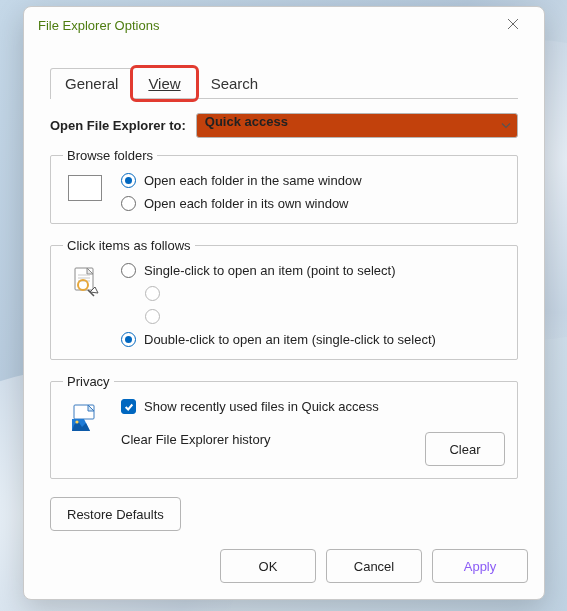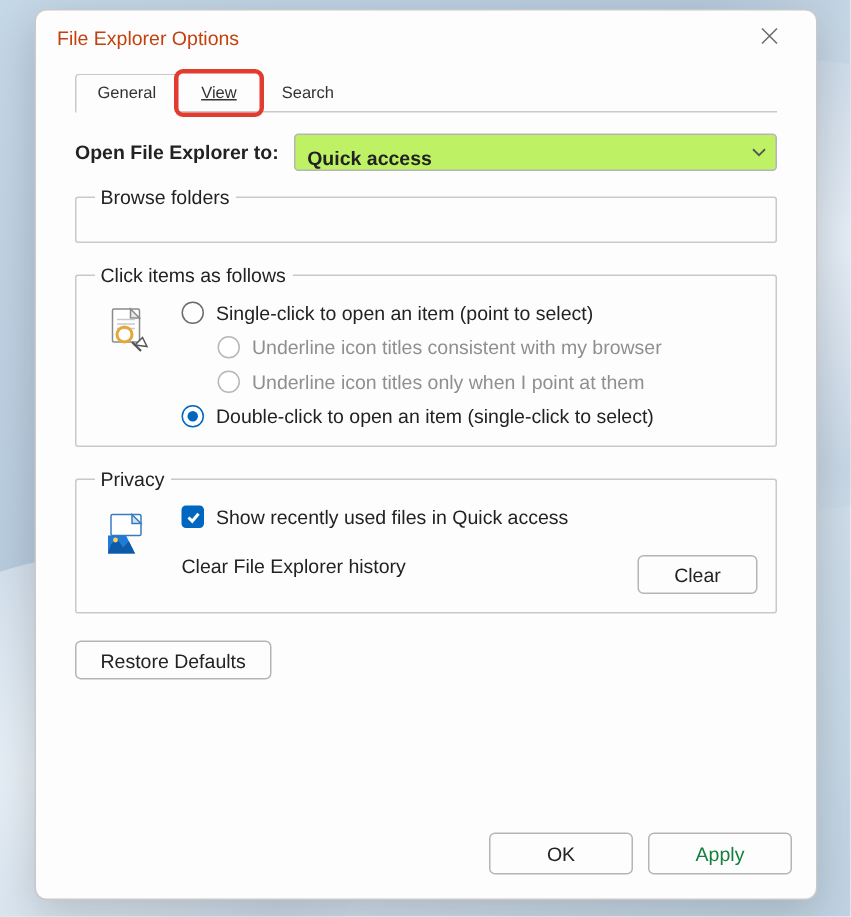--- a/index.html
+++ b/index.html
@@ -19,57 +19,58 @@
       background: radial-gradient(circle at 60% 40%, #e5edf5 0%, #c8d7e6 60%, transparent 80%);
     }
     .window {
       position: absolute; left: 23px; top: 6px; width: 522px; height: 594px;
       background: #fdfdfd; border: 1px solid #c9c9c9; border-radius: 8px;
       box-shadow: 0 10px 30px rgba(0,0,0,.18);
       display: flex; flex-direction: column; z-index: 1;
     }
     .titlebar {
       display: flex; align-items: center; height: 36px; padding: 0 10px 0 14px;
-      color: #c2410c; font-size: 13px;
+      color: #4d7c0f; font-size: 13px;
     }
     .titlebar-spacer { flex: 1; }
     .close-btn {
       width: 42px; height: 28px; display: flex; align-items: center; justify-content: center;
       border-radius: 4px; cursor: default;
     }
     .close-btn svg { width: 12px; height: 12px; stroke: #6a6a6a; stroke-width: 1; }
     .tabs {
       display: flex; align-items: flex-end; padding: 6px 0 0 26px; position: relative;
     }
     .tabs::after {
       content: ''; position: absolute; left: 26px; right: 26px; bottom: 0;
       height: 1px; background: #c9c9c9;
     }
     .tab {
-      padding: 6px 14px 7px 14px; font-size: 11px; color: #333;
+      padding: 6px 14px 7px 14px; font-size: 15px; color: #333;
       border: 1px solid transparent; border-bottom: none; position: relative; z-index: 1;
       cursor: default;
+      margin-top: 19px;
     }
     .tab.active {
       border-color: #c9c9c9; background: #fdfdfd; border-radius: 3px 3px 0 0;
     }
     .tab.active::after {
       content: ''; position: absolute; left: 0; right: 0; bottom: -1px; height: 2px; background: #fdfdfd;
     }
     .tab.highlight {
       outline: 3px solid #e23b30; border-radius: 3px; z-index: 2; text-decoration: underline;
     }
     .content {
       flex: 1; padding: 14px 26px 0 26px; font-size: 13px; color: #222;
     }
     .row { display: flex; align-items: center; gap: 10px; margin-bottom: 10px; font-weight: bold; }
     .open-to-select {
       flex: 1; height: 25px; border: 1px solid #b5b5b5; border-radius: 3px;
-      padding: 0 26px 0 8px; display: flex; align-items: flex-end; position: relative; color: #222;
-      background: #bef264;
+      padding: 0 26px 0 8px; display: flex; align-items: flex-start; position: relative; color: #222;
+      background: #c2410c;
     }
     .open-to-select .chev { position: absolute; right: 6px; top: 50%; transform: translateY(-50%); }
     .chev svg { width: 10px; height: 10px; stroke: #555; fill: none; stroke-width: 1.2; }
     fieldset {
       border: 1px solid #c9c9c9; border-radius: 2px; padding: 10px 12px 12px 12px;
       margin-bottom: 14px;
     }
     legend { padding: 0 4px; color: #222; font-size: 13px; }
     .fs-body { display: flex; gap: 14px; align-items: flex-start; }
     .fs-icon { width: 44px; display: flex; justify-content: center; padding-top: 2px; }
@@ -91,25 +92,25 @@
       display: inline-flex; align-items: center; justify-content: center; background: #fff;
     }
     .checkbox.checked { background: #0067c0; border-color: #0067c0; }
     .checkbox.checked svg { width: 10px; height: 10px; stroke: #fff; stroke-width: 2.4; fill: none; }
     .lbl { color: #222; }
     .privacy-clear {
       display: flex; align-items: flex-start; justify-content: space-between;
       margin-top: 10px; padding-left: 0;
     }
     .btn {
-      min-width: 80px; height: 26px; padding: 4px 16px; border: 1px solid #b5b5b5;
+      min-width: 80px; height: 26px; padding: 16px 16px; border: 1px solid #b5b5b5;
       border-radius: 4px; background: #fdfdfd; font-size: 13px; color: #222;
       display: inline-flex; align-items: center; justify-content: center; cursor: default;
     }
-    .btn.disabled { color: #15803d; }
+    .btn.disabled { color: #8b5cf6; }
     .restore-row { display: flex; justify-content: flex-start; padding: 4px 0 0 0; }
     .footer {
       display: flex; gap: 10px; justify-content: flex-end;
       padding: 18px 16px 16px 16px;
     }
     .footer .btn { min-width: 96px; height: 28px; text-align: center; }
     
     .folder-shape {
       width: 34px; height: 26px; border: 1px solid #888; background: #fff;
     }
@@ -152,20 +153,35 @@
         <span class="chev">
           <svg viewBox="0 0 10 10">
               <path d="M1 3 L5 7 L9 3"></path>
             </svg>
         </span>
       </div>
     </div>
 
     <fieldset>
       <legend>Browse folders</legend>
+      <div class="fs-body">
+        <div class="fs-icon">
+          <div class="folder-shape"></div>
+        </div>
+        <div class="opts">
+          <label class="radio-row">
+            <span class="radio checked"></span>
+            <span class="lbl">Open each folder in the same window</span>
+          </label>
+          <label class="radio-row">
+            <span class="radio"></span>
+            <span class="lbl">Open each folder in its own window</span>
+          </label>
+        </div>
+      </div>
     </fieldset>
 
     <fieldset>
       <legend>Click items as follows</legend>
       <div class="fs-body">
         <div class="fs-icon doc-icon">
           <svg viewBox="0 0 34 34">
             <rect x="7" y="3" width="18" height="22" rx="1" fill="#fff" stroke="#8a8a8a"></rect>
             <path d="M19 3 L25 9 L19 9 Z" fill="#e9e9e9" stroke="#8a8a8a"></path>
             <line x1="10" y1="10" x2="22" y2="10" stroke="#c9c9c9"></line>
@@ -176,25 +192,23 @@
             <path d="M22 27 L27 22 L30 28 Z" fill="#fff" stroke="#555"></path>
           </svg>
         </div>
         <div class="opts">
           <label class="radio-row">
             <span class="radio"></span>
             <span class="lbl">Single-click to open an item (point to select)</span>
           </label>
           <label class="radio-row indent">
             <span class="radio disabled"></span>
-            <span class="lbl disabled">Underline icon titles consistent with my browser</span>
           </label>
           <label class="radio-row indent">
             <span class="radio disabled"></span>
-            <span class="lbl disabled">Underline icon titles only when I point at them</span>
           </label>
           <label class="radio-row">
             <span class="radio checked"></span>
             <span class="lbl">Double-click to open an item (single-click to select)</span>
           </label>
         </div>
       </div>
     </fieldset>
 
     <fieldset>
@@ -233,17 +247,20 @@
         <span>Restore Defaults</span>
       </button>
     </div>
 
   </div>
 
   <div class="footer">
     <button class="btn">
       <span>OK</span>
     </button>
+    <button class="btn">
+      <span>Cancel</span>
+    </button>
     <button class="btn disabled">
       <span>Apply</span>
     </button>
   </div>
 </div>
 
 </body></html>

